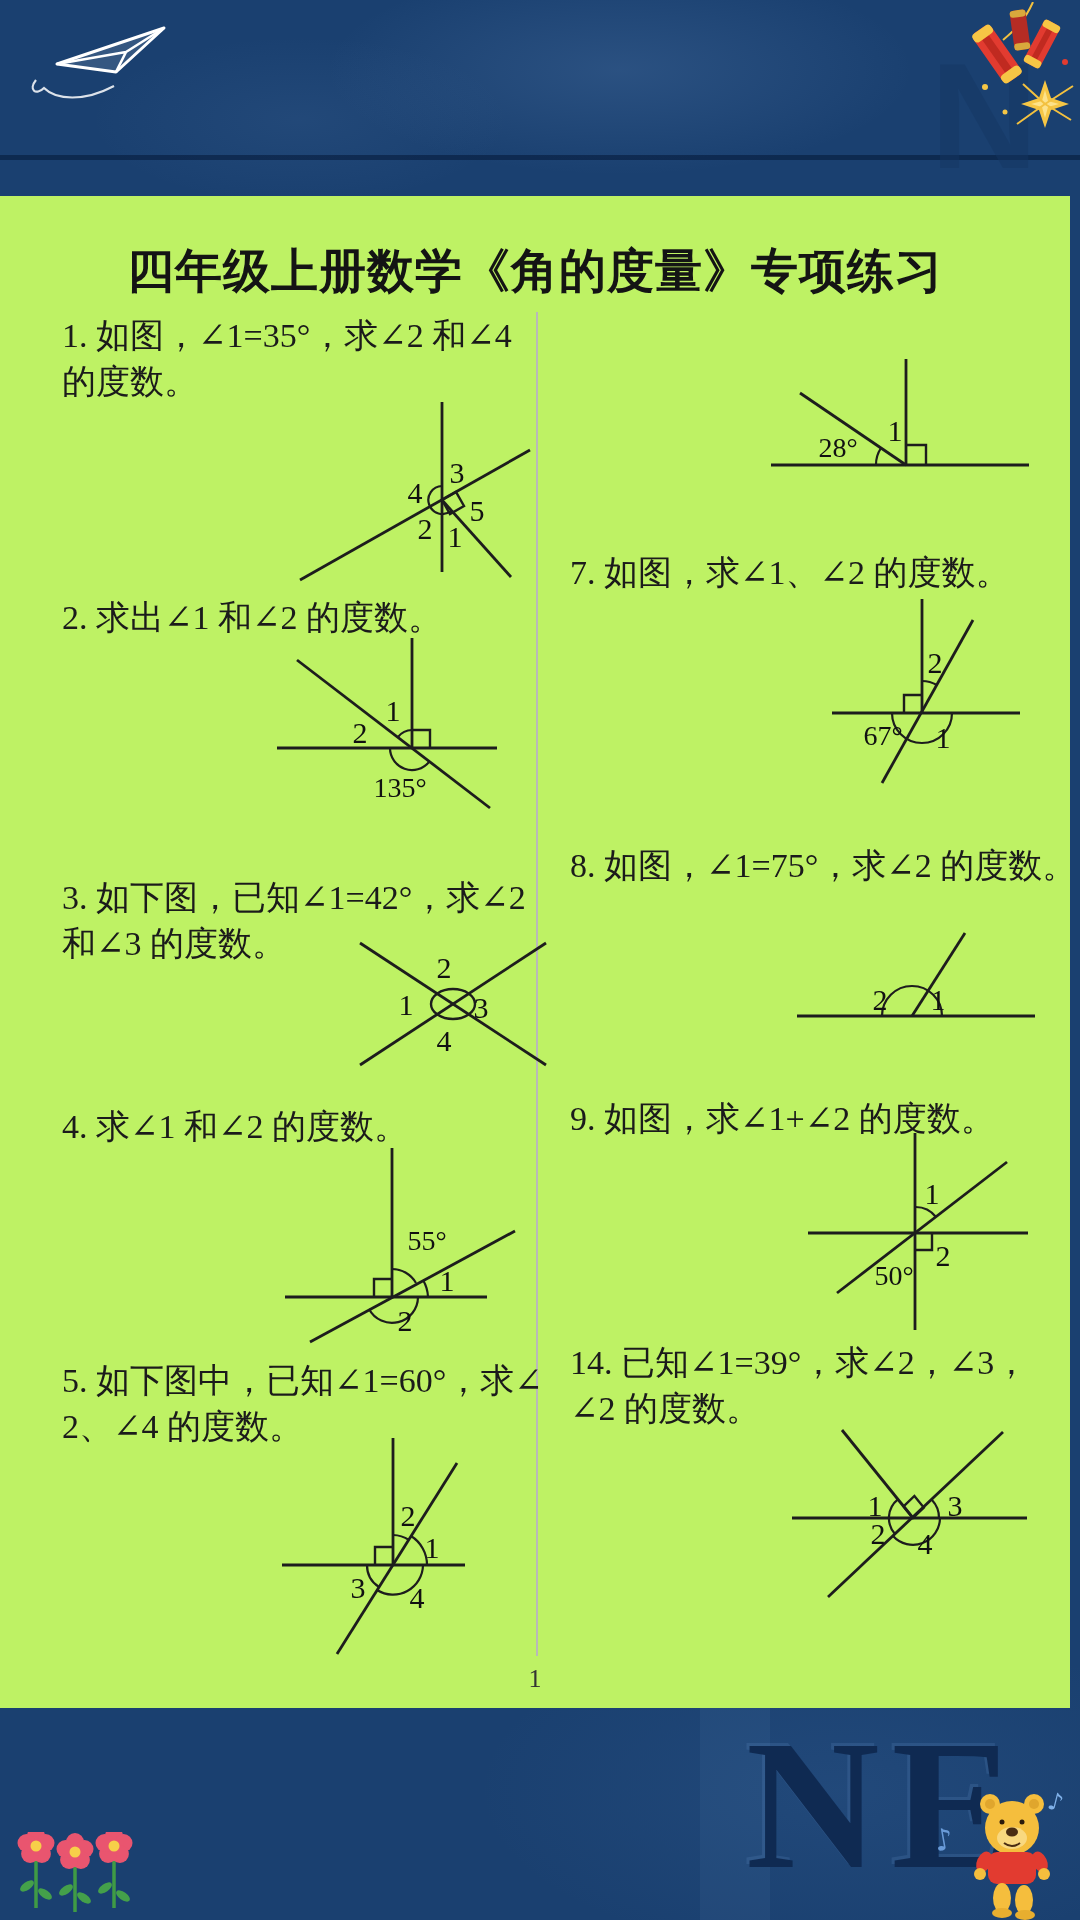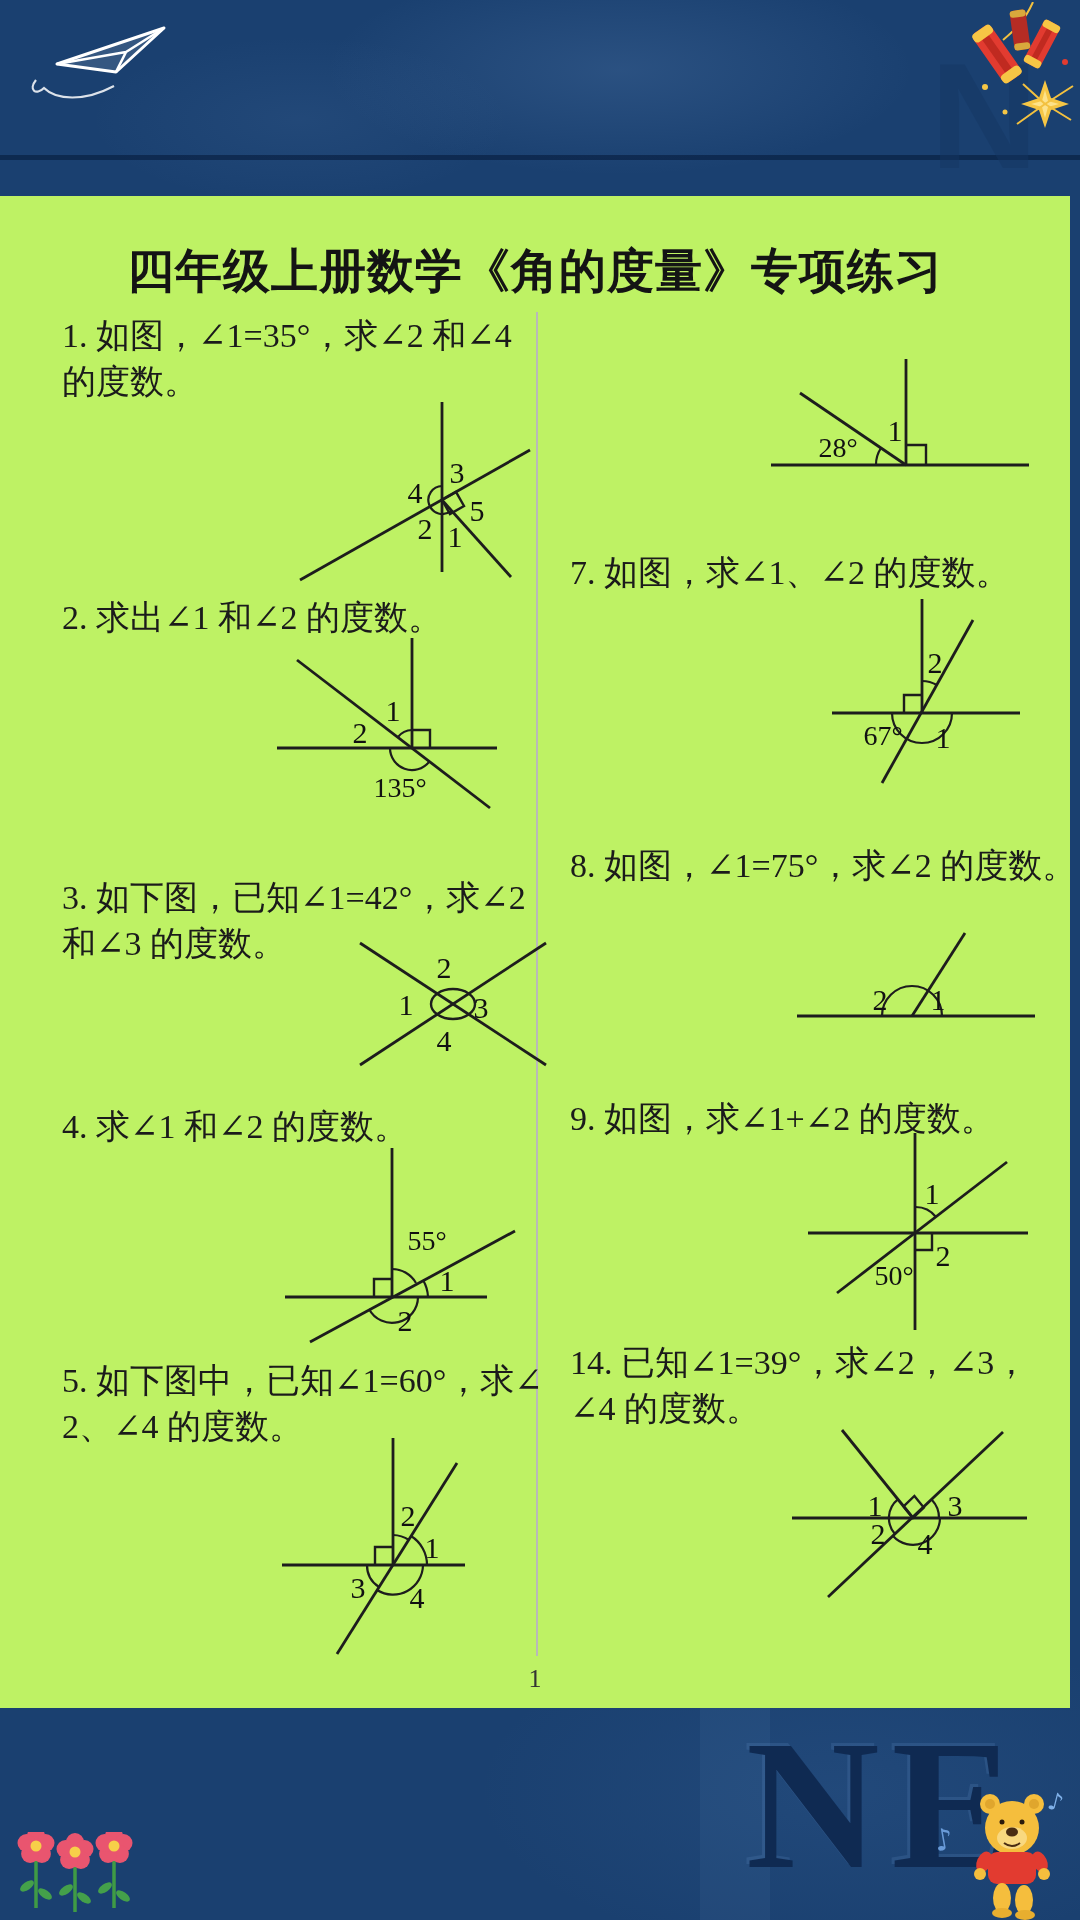--- a/index.html
+++ b/index.html
@@ -214,21 +214,21 @@
       <line class="l" x1="47" y1="168" x2="217" y2="37"></line>
       <path class="arc" d="M125,82 A26,26 0 0 1 146,92"></path>
       <path class="sq" d="M142,108 L142,125 L125,125"></path>
       <text x="142" y="68">1</text>
       <text x="153" y="130">2</text>
       <text class="deg" x="104" y="150">50°</text>
     </svg>
 
     <div class="prob" style="left:556px;top:1144px;">
       <div>14. 已知∠1=39°，求∠2，∠3，</div>
-      <div>∠4 的度数。</div>
+      <div>∠2 的度数。</div>
     </div>
     <svg class="dgm" style="left:785px;top:1224px;" width="265" height="245" viewBox="0 0 265 245">
       <line class="l" x1="7" y1="98" x2="242" y2="98"></line>
       <line class="l" x1="128" y1="98" x2="57" y2="10"></line>
       <line class="l" x1="218" y1="12" x2="43" y2="177"></line>
       <path class="sq" d="M128,98 L118.6,86.3 L129.4,75.9 L138.8,87.6 Z"></path>
       <path class="arc" d="M112.9,79.3 A24,24 0 0 0 110,114"></path>
       <path class="arc" d="M108,116 A27,27 0 0 0 155,98"></path>
       <path class="arc" d="M147,80 A26,26 0 0 1 154,98"></path>
       <text x="90" y="85">1</text>

